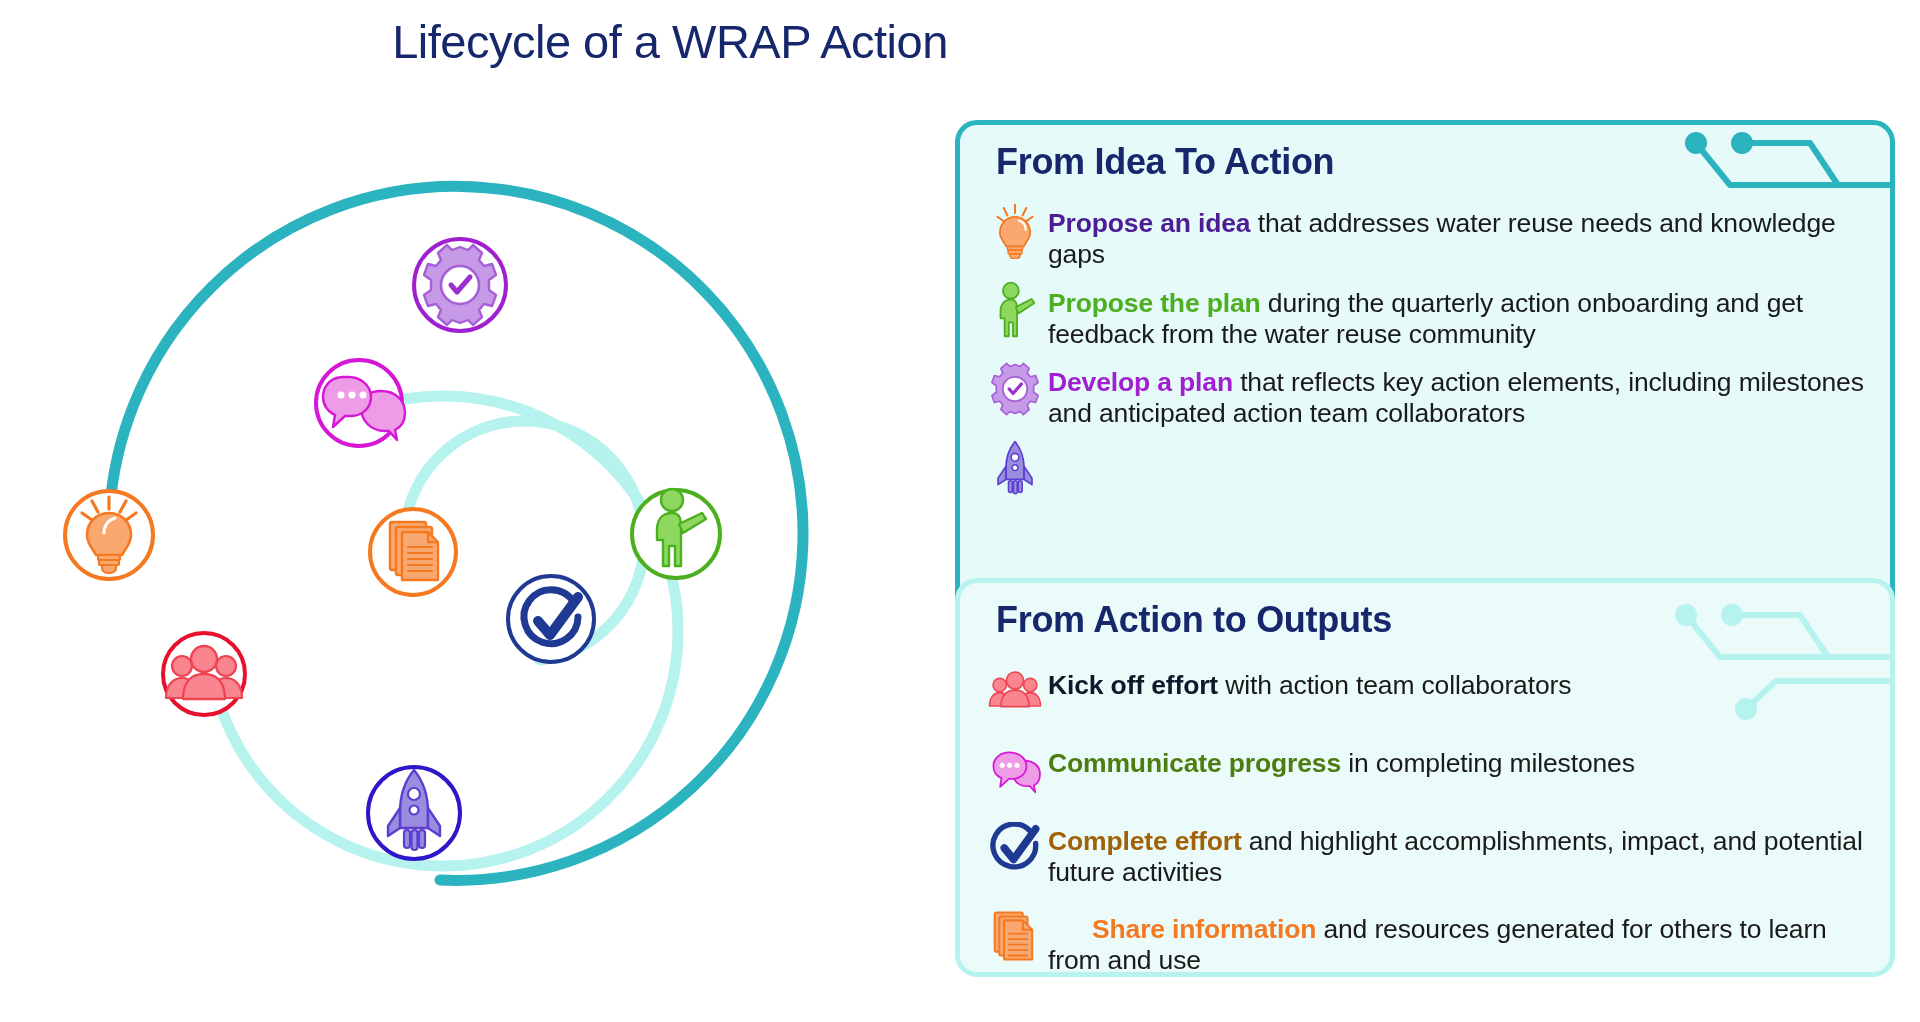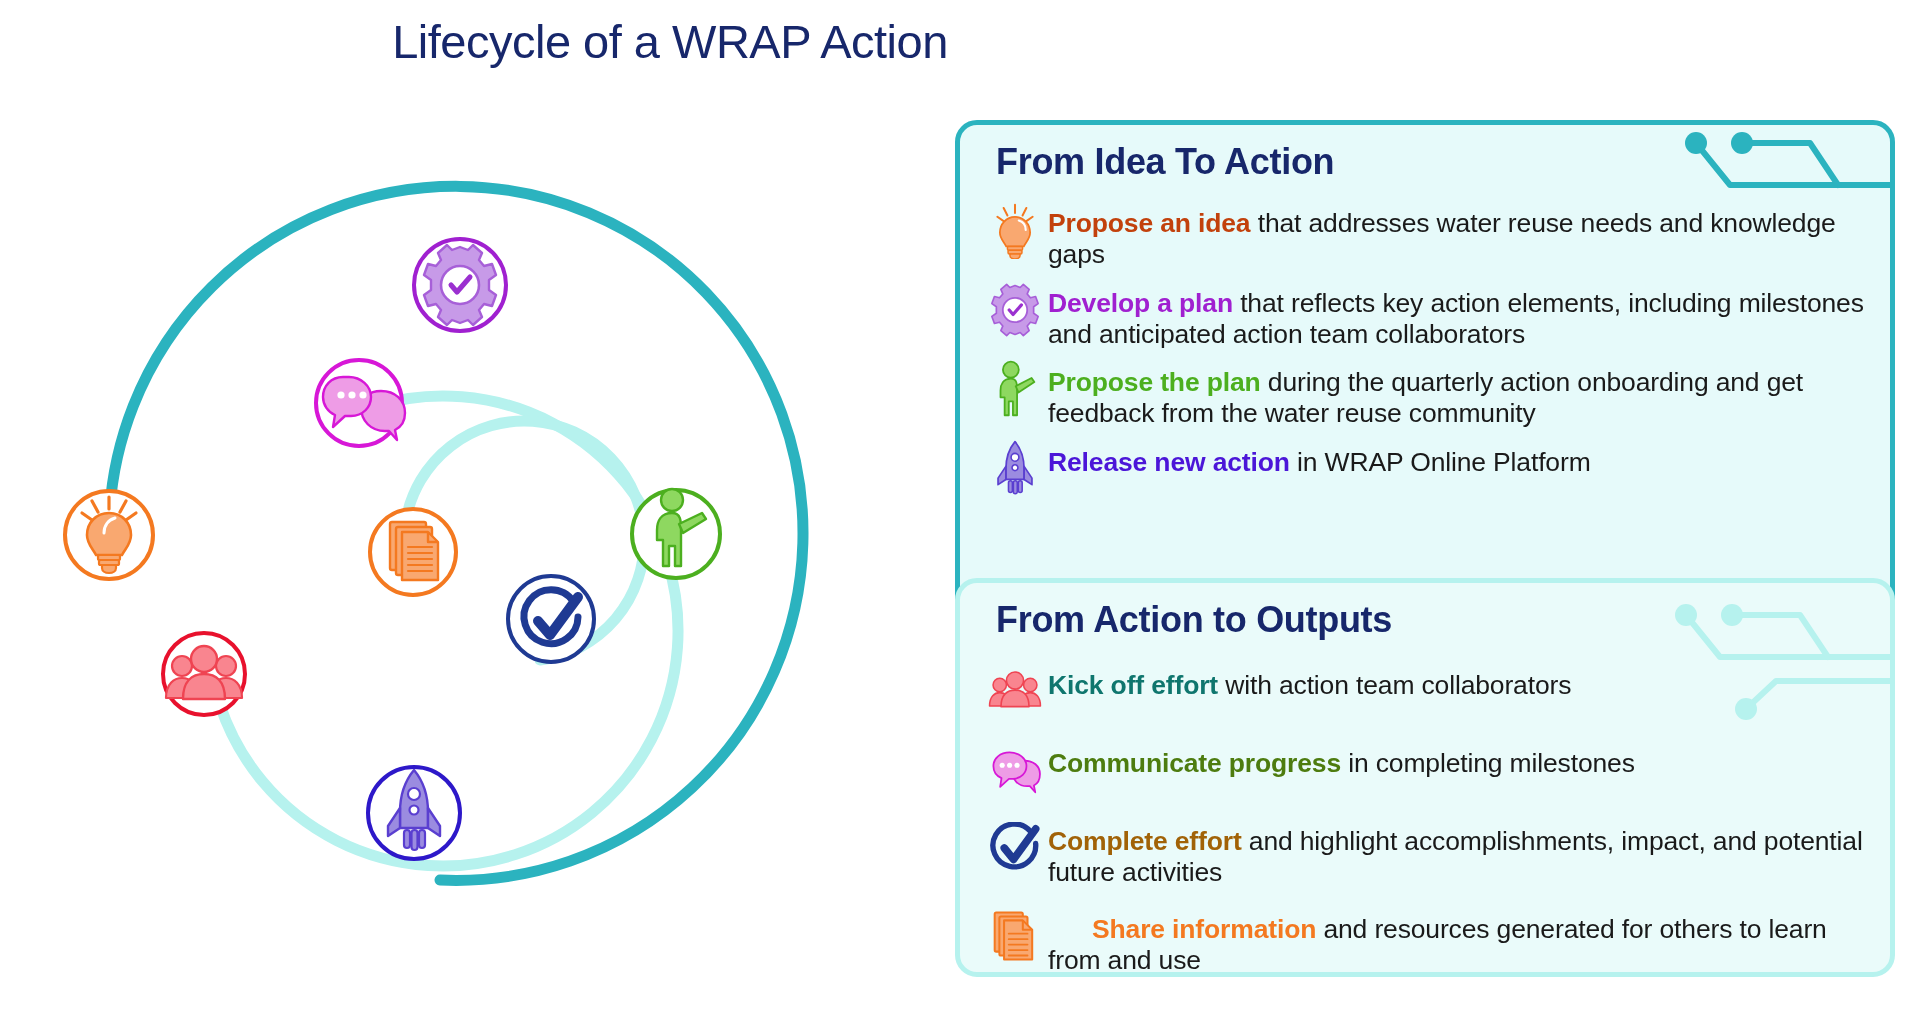--- a/index.html
+++ b/index.html
@@ -275,66 +275,63 @@
               <line x1="28" y1="-21" x2="18" y2="-14"></line>
             </g>
             <path d="M0,-21 C-14,-21 -24,-9 -24,4 C-24,14 -17,19 -14,26 L14,26 C17,19 24,14 24,4 C24,-9 14,-21 0,-21 Z" fill="#f9a870" stroke="#f47920" stroke-width="2.8"></path>
             <path d="M6,-15 C13,-13 17,-7 17,0" fill="none" stroke="#ffffff" stroke-width="3.4" stroke-linecap="round"></path>
             <rect x="-12" y="26" width="24" height="6" rx="1.8" fill="#f9a870" stroke="#f47920" stroke-width="2.4"></rect>
             <rect x="-11" y="32" width="22" height="6" rx="1.8" fill="#f9a870" stroke="#f47920" stroke-width="2.4"></rect>
             <path d="M-8,38 L-8,41 C-8,44 -4,46 0,46 C4,46 8,44 8,41 L8,38 Z" fill="#f9a870" stroke="#f47920" stroke-width="2.4"></path>
           </svg>
         </span>
         <span class="li-text">
-          <span class="li-lead" style="color: #c2410c;">Propose an idea</span><span> that addresses water reuse needs and knowledge gaps</span>
+          <span class="li-lead" style="color: #4c1d95;">Propose an idea</span><span> that addresses water reuse needs and knowledge gaps</span>
+        </span>
+      </div>
+
+      <div class="list-item">
+        <span class="li-icon">
+          <svg width="52" height="58" viewBox="-32 -42 64 84">
+            <circle cx="-6" cy="-28" r="11.5" fill="#8ed860" stroke="#4caf1f" stroke-width="2.6"></circle>
+            <path d="M-6,-15 C-17,-15 -21,-7 -21,2 L-21,12 L-15,12 L-15,38 L-9,38 L-9,18 L-3,18 L-3,38 L3,38 L3,2 C3,-7 3,-15 -6,-15 Z" fill="#8ed860" stroke="#4caf1f" stroke-width="2.6" stroke-linejoin="round"></path>
+            <path d="M1,-4 L24,-16 L28,-10 L5,5 Z" fill="#8ed860" stroke="#4caf1f" stroke-width="2.6" stroke-linejoin="round"></path>
+          </svg>
+        </span>
+        <span class="li-text">
+          <span class="li-lead" style="color: rgb(76, 175, 31);">Propose the plan</span><span> during the quarterly action onboarding and get feedback from the water reuse community</span>
         </span>
       </div>
 
       <div class="list-item">
         <span class="li-icon">
           <svg width="54" height="54" viewBox="-42 -42 84 84">
             <path d="M0,-38 L8,-35 L13,-40 L22,-32 L19,-25 L24,-19 L32,-21 L36,-10 L29,-5 L29,5 L36,10 L32,21 L24,19 L19,25 L22,32 L13,40 L8,35 L0,38 L-8,35 L-13,40 L-22,32 L-19,25 L-24,19 L-32,21 L-36,10 L-29,5 L-29,-5 L-36,-10 L-32,-21 L-24,-19 L-19,-25 L-22,-32 L-13,-40 L-8,-35 Z" fill="#c79ae8" stroke="#a75fd8" stroke-width="2.6" stroke-linejoin="round"></path>
             <circle cx="0" cy="0" r="19" fill="#ffffff" stroke="#a75fd8" stroke-width="2.8"></circle>
             <path d="M-9,0 L-3,7 L10,-8" fill="none" stroke="#9b30d0" stroke-width="5" stroke-linecap="round" stroke-linejoin="round"></path>
           </svg>
         </span>
         <span class="li-text">
           <span class="li-lead" style="color: rgb(160, 32, 208);">Develop a plan</span><span> that reflects key action elements, including milestones and anticipated action team collaborators</span>
-        </span>
-      </div>
-
-      <div class="list-item">
-        <span class="li-icon">
-          <svg width="52" height="58" viewBox="-32 -42 64 84">
-            <circle cx="-6" cy="-28" r="11.5" fill="#8ed860" stroke="#4caf1f" stroke-width="2.6"></circle>
-            <path d="M-6,-15 C-17,-15 -21,-7 -21,2 L-21,12 L-15,12 L-15,38 L-9,38 L-9,18 L-3,18 L-3,38 L3,38 L3,2 C3,-7 3,-15 -6,-15 Z" fill="#8ed860" stroke="#4caf1f" stroke-width="2.6" stroke-linejoin="round"></path>
-            <path d="M1,-4 L24,-16 L28,-10 L5,5 Z" fill="#8ed860" stroke="#4caf1f" stroke-width="2.6" stroke-linejoin="round"></path>
-          </svg>
-        </span>
-        <span class="li-text">
-          <span class="li-lead" style="color: rgb(76, 175, 31);">Propose the plan</span><span> during the quarterly action onboarding and get feedback from the water reuse community</span>
         </span>
       </div>
 
       <div class="list-item">
         <span class="li-icon">
           <svg width="50" height="60" viewBox="-32 -44 64 92">
             <path d="M0,-40 C10,-28 14,-14 14,2 L14,18 L-14,18 L-14,2 C-14,-14 -10,-28 0,-40 Z" fill="#9b8ce0" stroke="#5a3fd0" stroke-width="2.6" stroke-linejoin="round"></path>
             <circle cx="0" cy="-16" r="6" fill="#ffffff" stroke="#5a3fd0" stroke-width="2.4"></circle>
             <circle cx="0" cy="0" r="4.5" fill="#ffffff" stroke="#5a3fd0" stroke-width="2.4"></circle>
             <path d="M-14,-2 L-26,16 L-26,26 L-14,18 Z" fill="#9b8ce0" stroke="#5a3fd0" stroke-width="2.6" stroke-linejoin="round"></path>
             <path d="M14,-2 L26,16 L26,26 L14,18 Z" fill="#9b8ce0" stroke="#5a3fd0" stroke-width="2.6" stroke-linejoin="round"></path>
             <rect x="-10" y="20" width="6" height="18" rx="3" fill="#9b8ce0" stroke="#5a3fd0" stroke-width="2.4"></rect>
             <rect x="-2.5" y="20" width="6" height="20" rx="3" fill="#9b8ce0" stroke="#5a3fd0" stroke-width="2.4"></rect>
             <rect x="5" y="20" width="6" height="18" rx="3" fill="#9b8ce0" stroke="#5a3fd0" stroke-width="2.4"></rect>
           </svg>
         </span>
-        <span class="li-text">
-          <span class="li-lead" style="color: rgb(75, 22, 216);">Release new action</span><span> in WRAP Online Platform</span>
-        </span>
       </div>
 
     </div>
   </div>
 
   <div class="panel" id="panel-action-to-outputs">
     <svg class="panel-decor" width="240" height="180" viewBox="0 0 240 180" style="top:14px;">
       <g fill="none" stroke="#b6f2ee" stroke-width="6" stroke-linecap="round" stroke-linejoin="round">
         <path d="M36,18 L70,60 L240,60"></path>
         <path d="M82,18 L150,18 L178,60"></path>
@@ -354,21 +351,21 @@
           <svg width="56" height="44" viewBox="-44 -32 88 64">
             <circle cx="-24" cy="-11" r="10.5" fill="#f9858f" stroke="#ef4452" stroke-width="2.4"></circle>
             <path d="M-40,22 C-40,7 -32,1 -24,1 C-16,1 -8,7 -8,22 Z" fill="#f9858f" stroke="#ef4452" stroke-width="2.4" stroke-linejoin="round"></path>
             <circle cx="24" cy="-11" r="10.5" fill="#f9858f" stroke="#ef4452" stroke-width="2.4"></circle>
             <path d="M8,22 C8,7 16,1 24,1 C32,1 40,7 40,22 Z" fill="#f9858f" stroke="#ef4452" stroke-width="2.4" stroke-linejoin="round"></path>
             <circle cx="0" cy="-18" r="13.5" fill="#f9858f" stroke="#ef4452" stroke-width="2.6"></circle>
             <path d="M-22,23 C-22,4 -12,-3 0,-3 C12,-3 22,4 22,23 Z" fill="#f9858f" stroke="#ef4452" stroke-width="2.6" stroke-linejoin="round"></path>
           </svg>
         </span>
         <span class="li-text">
-          <span class="li-lead" style="color: #0f766e;">Kick off effort</span><span> with action team collaborators</span>
+          <span class="li-lead" style="color: #0f172a;">Kick off effort</span><span> with action team collaborators</span>
         </span>
       </div>
 
       <div class="list-item">
         <span class="li-icon">
           <svg width="54" height="52" viewBox="-46 -32 80 68">
             <path d="M-2,-2 C-2,11 7,20 20,20 L24,20 L32,29 L30,19 C36,16 39,10 39,2 C39,-10 29,-18 16,-18 C4,-18 -2,-11 -2,-2 Z" transform="translate(-8,6)" fill="#ee9ce6" stroke="#d717d7" stroke-width="2.6" stroke-linejoin="round"></path>
             <path d="M-14,-24 C-28,-24 -38,-15 -38,-4 C-38,4 -33,11 -26,14 L-28,27 L-15,15 L-9,15 C3,15 11,6 11,-4 C11,-15 0,-24 -14,-24 Z" fill="#ee9ce6" stroke="#d717d7" stroke-width="2.6" stroke-linejoin="round"></path>
             <circle cx="-25" cy="-5" r="3.8" fill="#ffffff"></circle>
             <circle cx="-14" cy="-5" r="3.8" fill="#ffffff"></circle>

